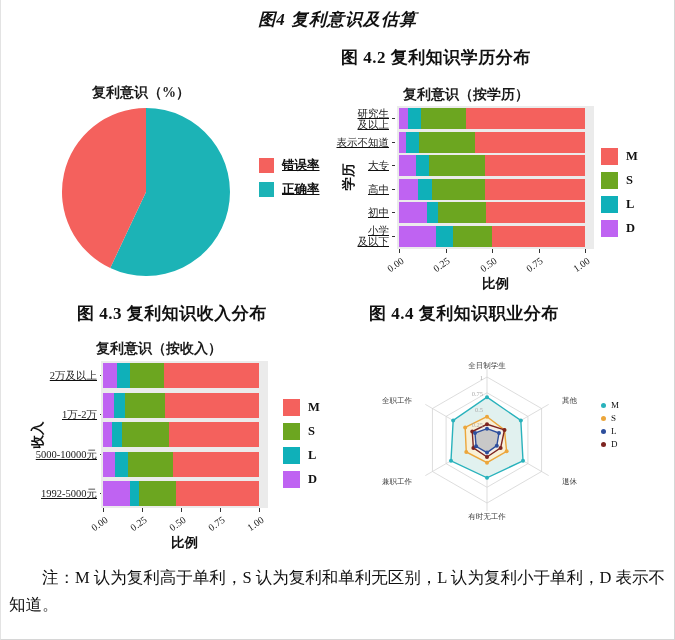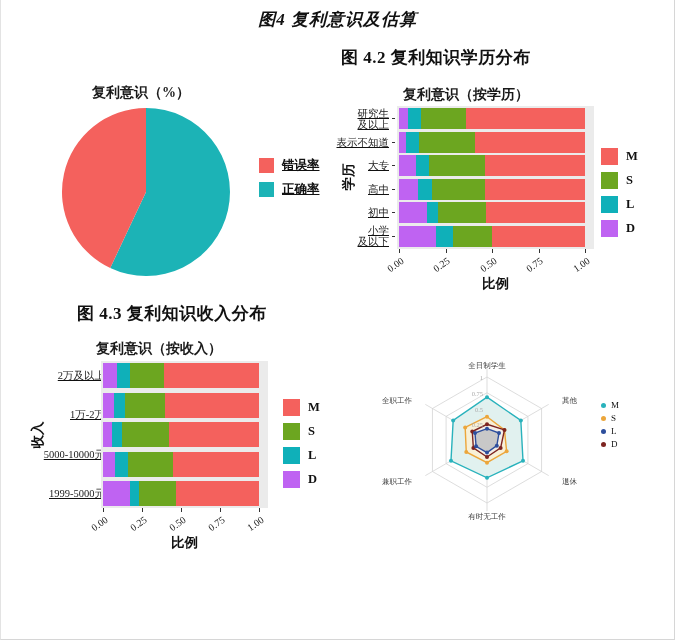--- a/index.html
+++ b/index.html
@@ -24,21 +24,21 @@
   .swatch{width:15px;height:15px;margin-right:8px;flex:0 0 auto;}
   .swatch.lg{width:17px;height:17px;}
   .legend-label{font-size:12.5px;font-weight:700;}
   .panel{position:absolute;background:#EBEBEB;display:flex;flex-direction:column;justify-content:space-between;padding:2px 0;box-sizing:border-box;}
   #q2 .panel{left:60px;top:62px;width:197px;height:143px;}
   #q3 .panel{left:80px;top:61px;width:167px;height:147px;}
   .bar-row{display:flex;margin-left:2px;margin-right:9px;}
   #q2 .bar-row{height:21px;} #q3 .bar-row{height:25px;}
   .ylabels{position:absolute;display:flex;flex-direction:column;justify-content:space-between;padding:2px 0;box-sizing:border-box;text-decoration:underline;}
   #q2 .ylabels{left:0;top:62px;width:58px;height:143px;}
-  #q3 .ylabels{left:12px;top:61px;width:78px;height:147px;}
+  #q3 .ylabels{left:4px;top:61px;width:78px;height:147px;}
   .ylabel-row{display:flex;align-items:center;justify-content:flex-end;}
   #q2 .ylabel-row{height:21px;} #q3 .ylabel-row{height:25px;}
   .ylabel-text{font-size:10.5px;line-height:11px;text-align:right;color:#1a1a1a;white-space:nowrap;}
   .ytickmark{width:3px;height:1px;background:#333;margin-left:3px;flex:0 0 auto;}
   .xticks{position:absolute;height:30px;}
   #q2 .xticks{left:62px;top:205px;width:186px;}
   #q3 .xticks{left:82px;top:208px;width:156px;}
   .xtickmark{position:absolute;top:0;width:1px;height:4px;background:#333;}
   .xlabel{position:absolute;top:6px;width:0;}
   .xlabel span{position:absolute;right:0;top:0;transform-origin:100% 0;transform:rotate(-35deg);font-size:10px;color:#1a1a1a;white-space:nowrap;}
@@ -205,21 +205,21 @@
         </div>
         <div class="ylabel-row">
           <div class="ylabel-text">1万-2万</div>
           <div class="ytickmark"></div>
         </div>
         <div class="ylabel-row">
           <div class="ylabel-text">5000-10000元</div>
           <div class="ytickmark"></div>
         </div>
         <div class="ylabel-row">
-          <div class="ylabel-text">1999-5000元</div>
+          <div class="ylabel-text">1992-5000元</div>
           <div class="ytickmark"></div>
         </div>
       </div>
     <div class="panel" id="inc-panel">
         <div class="bar-row">
           <div class="seg" style="width: 9%; background: rgb(191, 99, 242);"></div>
           <div class="seg" style="width: 8%; background: rgb(15, 176, 185);"></div>
           <div class="seg" style="width: 22%; background: rgb(108, 166, 32);"></div>
           <div class="seg" style="width: 61%; background: rgb(244, 97, 93);"></div>
         </div>
@@ -285,20 +285,21 @@
         <span class="legend-label">L</span>
       </div>
       <div class="legend-item">
         <span class="swatch lg" style="background: rgb(191, 99, 242);"></span>
         <span class="legend-label">D</span>
       </div>
     </div>
   </div>
 
   <div class="quad" id="q4">
+    <div class="fig-header">图 4.4 复利知识职业分布</div>
     <svg id="radar-svg" width="262" height="225" viewBox="0 0 262 225">
         <polygon points="131.00,94.25 144.64,102.13 144.64,117.88 131.00,125.75 117.36,117.88 117.36,102.13" fill="none" stroke="#d4d4d4" stroke-width="0.8"></polygon>
         <polygon points="131.00,78.50 158.28,94.25 158.28,125.75 131.00,141.50 103.72,125.75 103.72,94.25" fill="none" stroke="#d4d4d4" stroke-width="0.8"></polygon>
         <polygon points="131.00,62.75 171.92,86.38 171.92,133.63 131.00,157.25 90.08,133.63 90.08,86.38" fill="none" stroke="#d4d4d4" stroke-width="0.8"></polygon>
         <polygon points="131.00,47.00 185.56,78.50 185.56,141.50 131.00,173.00 76.44,141.50 76.44,78.50" fill="none" stroke="#d4d4d4" stroke-width="0.8"></polygon>
         <line x1="131" y1="110" x2="131" y2="38.81" stroke="#d4d4d4" stroke-width="0.8"></line>
         <line x1="131" y1="110" x2="192.65234849541417" y2="74.405" stroke="#d4d4d4" stroke-width="0.8"></line>
         <line x1="131" y1="110" x2="192.65234849541417" y2="145.59499999999997" stroke="#d4d4d4" stroke-width="0.8"></line>
         <line x1="131" y1="110" x2="131" y2="181.19" stroke="#d4d4d4" stroke-width="0.8"></line>
         <line x1="131" y1="110" x2="69.34765150458583" y2="145.59500000000003" stroke="#d4d4d4" stroke-width="0.8"></line>
@@ -355,14 +356,15 @@
         <span class="dot" style="background: rgb(45, 78, 156);"></span>
         <span class="legend-label">L</span>
       </div>
       <div class="legend-item">
         <span class="dot" style="background: rgb(125, 36, 32);"></span>
         <span class="legend-label">D</span>
       </div>
     </div>
   </div>
 
+  <div class="note">注：M 认为复利高于单利，S 认为复利和单利无区别，L 认为复利小于单利，D 表示不知道。</div>
 
 </div>
 
 </body></html>

